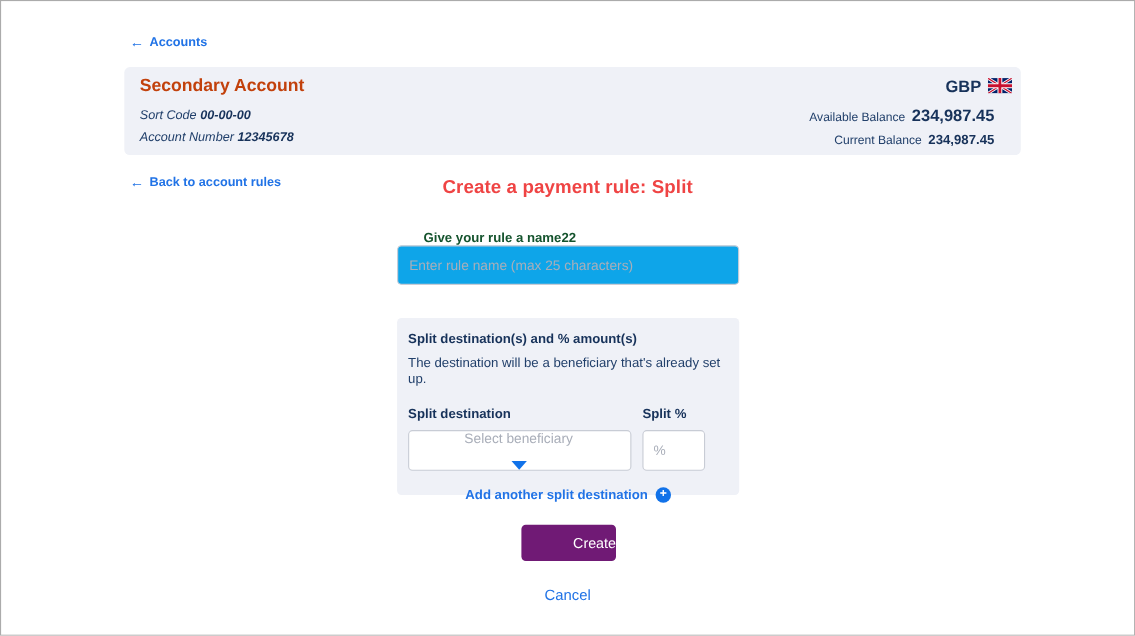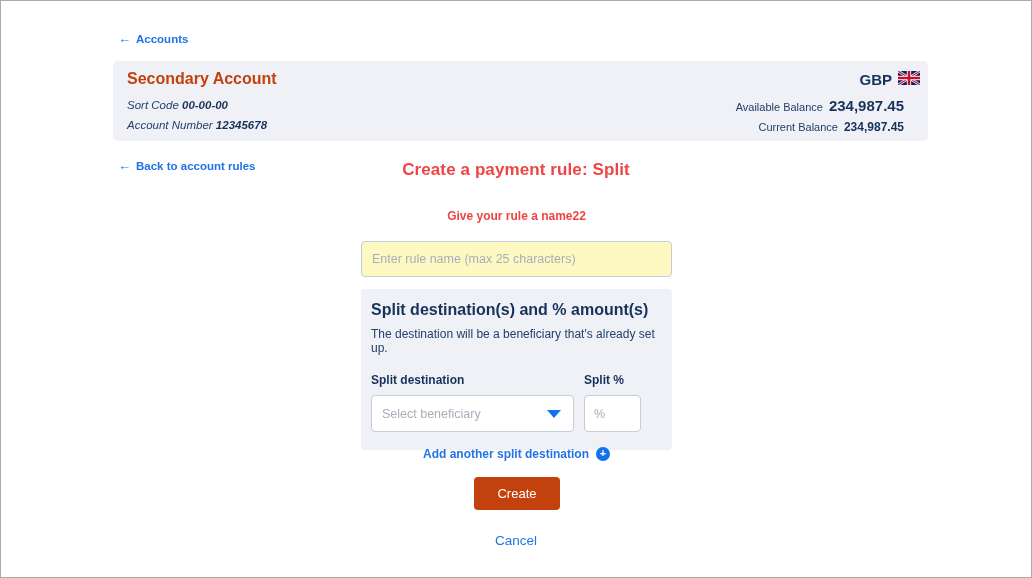--- a/index.html
+++ b/index.html
@@ -52,49 +52,49 @@
   .back-rules-link { position:absolute; left:117px; top:158px; }
 
   .page-title {
     position:absolute; left:0; right:0; top:159px; text-align:center;
     color:#ef4444; font-size:17px; font-weight:700; letter-spacing:0.1px;
   }
 
   
   .form-col { position:absolute; left:360px; top:208px; width:311px; }
   .name-label-row {
-    display:flex; justify-content:center; align-items:center;
-    font-size:12px; font-weight:700; color:#ef4444;
+    display:flex; justify-content:flex-start; align-items:center;
+    font-size:12px; font-weight:700; color:#14532d;margin-left:24px;
   }
   .text-input {
-    margin-top:18px; width:100%; height:36px;
-    border:1px solid #c8ccd5; border-radius:4px; background:#fef9c3;
+    margin-top:0; width:100%; height:36px;
+    border:1px solid #c8ccd5; border-radius:4px; background:#0ea5e9;
     padding:16px 10px; font-size:12.5px; color:#17325a;
     font-family:"Liberation Sans", sans-serif; outline:none;
   }
   .text-input::placeholder { color:#a9aeb9; }
 
   .split-panel {
     position:absolute; left:360px; top:288px; width:311px; height:161px;
     background:#eff1f7; border-radius:4px; padding:12px 10px;
   }
-  .split-heading { font-size:16px; font-weight:700; color:#17325a; }
+  .split-heading { font-size:12px; font-weight:700; color:#17325a; }
   .split-subheading { margin-top:8px; font-size:12px; color:#22406b; }
   .split-labels { position:relative; margin-top:18px; height:14px; }
   .split-dest-label, .split-pct-label {
     position:absolute; top:0; font-size:12px; font-weight:700; color:#17325a;
   }
   .split-dest-label { left:0; }
   .split-pct-label { left:213px; }
   .split-controls { position:relative; margin-top:8px; height:37px; }
   .select-box {
     position:absolute; left:0; top:0; width:203px; height:37px;
     background:#fff; border:1px solid #c8ccd5; border-radius:4px;
     display:flex; align-items:center; justify-content:space-between;
-    padding:0 12px 0 10px; cursor:pointer;
+    padding:0 12px 0 10px; cursor:pointer;flex-direction:column;
   }
   .select-placeholder { font-size:12.5px; color:#a9aeb9; }
   .select-caret {
     width:0; height:0;
     border-left:7px solid transparent; border-right:7px solid transparent;
     border-top:8px solid #1172e9;
   }
   .pct-input {
     position:absolute; left:213px; top:0; width:57px; height:37px;
     border:1px solid #c8ccd5; border-radius:4px; background:#fff;
@@ -107,22 +107,22 @@
     color:#2173e6; font-size:12px; font-weight:700; cursor:pointer;
   }
   .plus-circle {
     width:14px; height:14px; border-radius:50%; background:#1172e9;
     color:#fff; display:inline-flex; align-items:center; justify-content:center;
     font-size:11px; font-weight:700; line-height:1; padding-bottom:1px;
   }
 
   .create-button {
     position:absolute; left:473px; top:476px; width:86px; height:33px;
-    background:#c2410c; color:#ffffff; border:none; border-radius:4px;
-    font-size:13px; font-family:"Liberation Sans", sans-serif; cursor:pointer;
+    background:#701a75; color:#ffffff; border:none; border-radius:4px;
+    font-size:13px; font-family:"Liberation Sans", sans-serif; cursor:pointer;text-align:right;
   }
   .cancel-link {
     position:absolute; left:0; right:0; top:532px; text-align:center;
     color:#2173e6; font-size:13.5px; font-weight:400; cursor:pointer;
   }
 </style>
 </head>
 <body>
 
 <div class="page">

